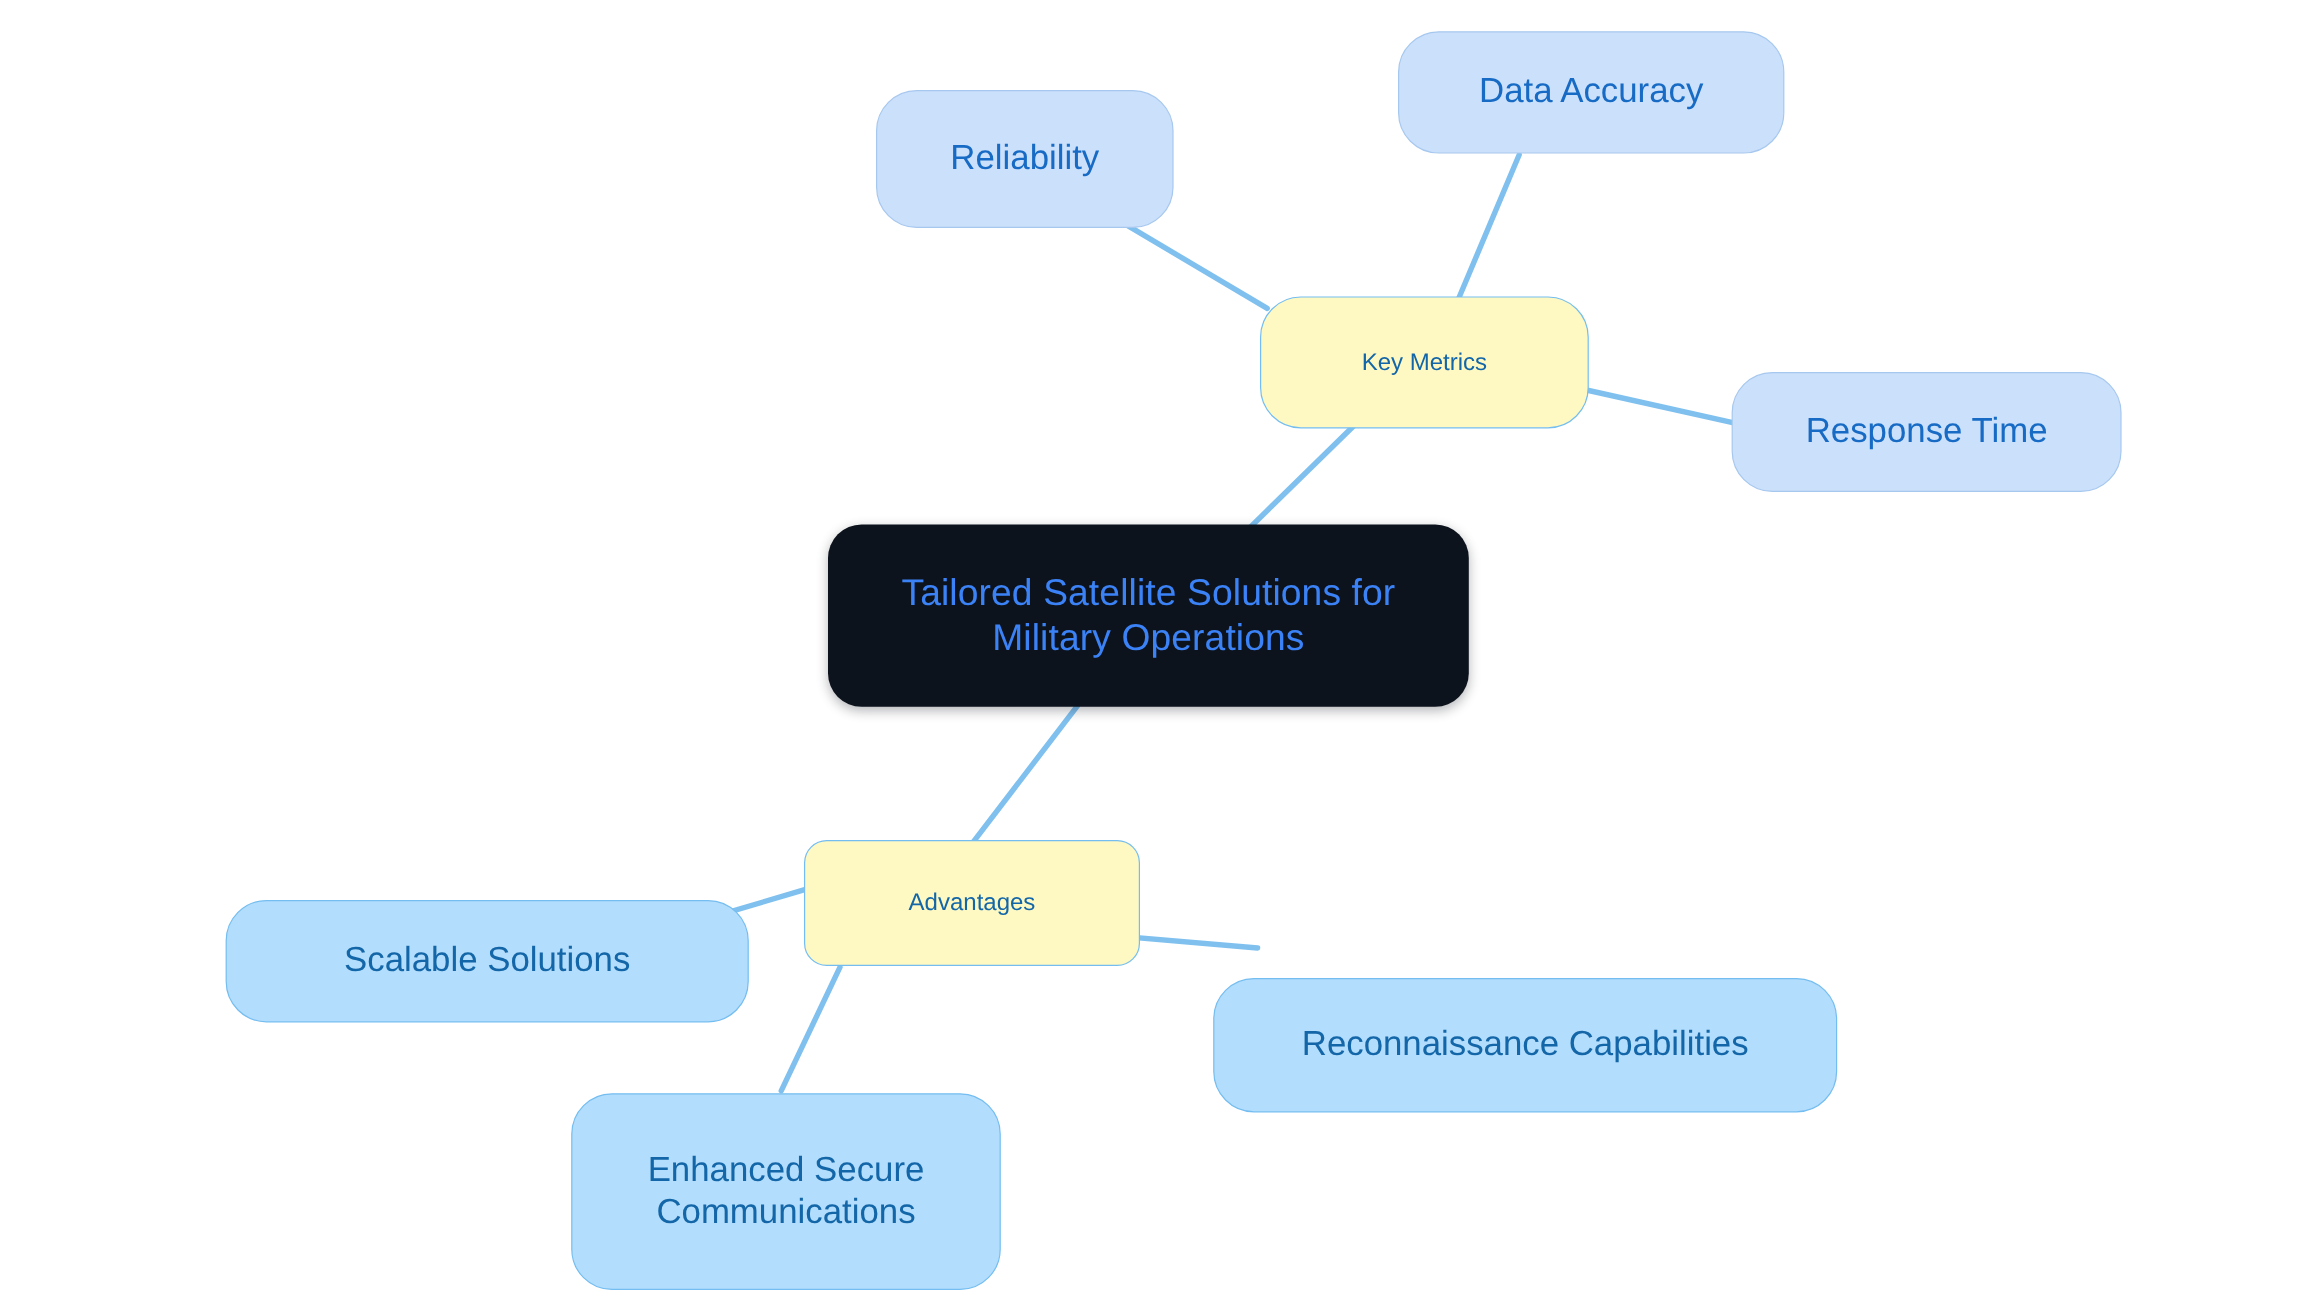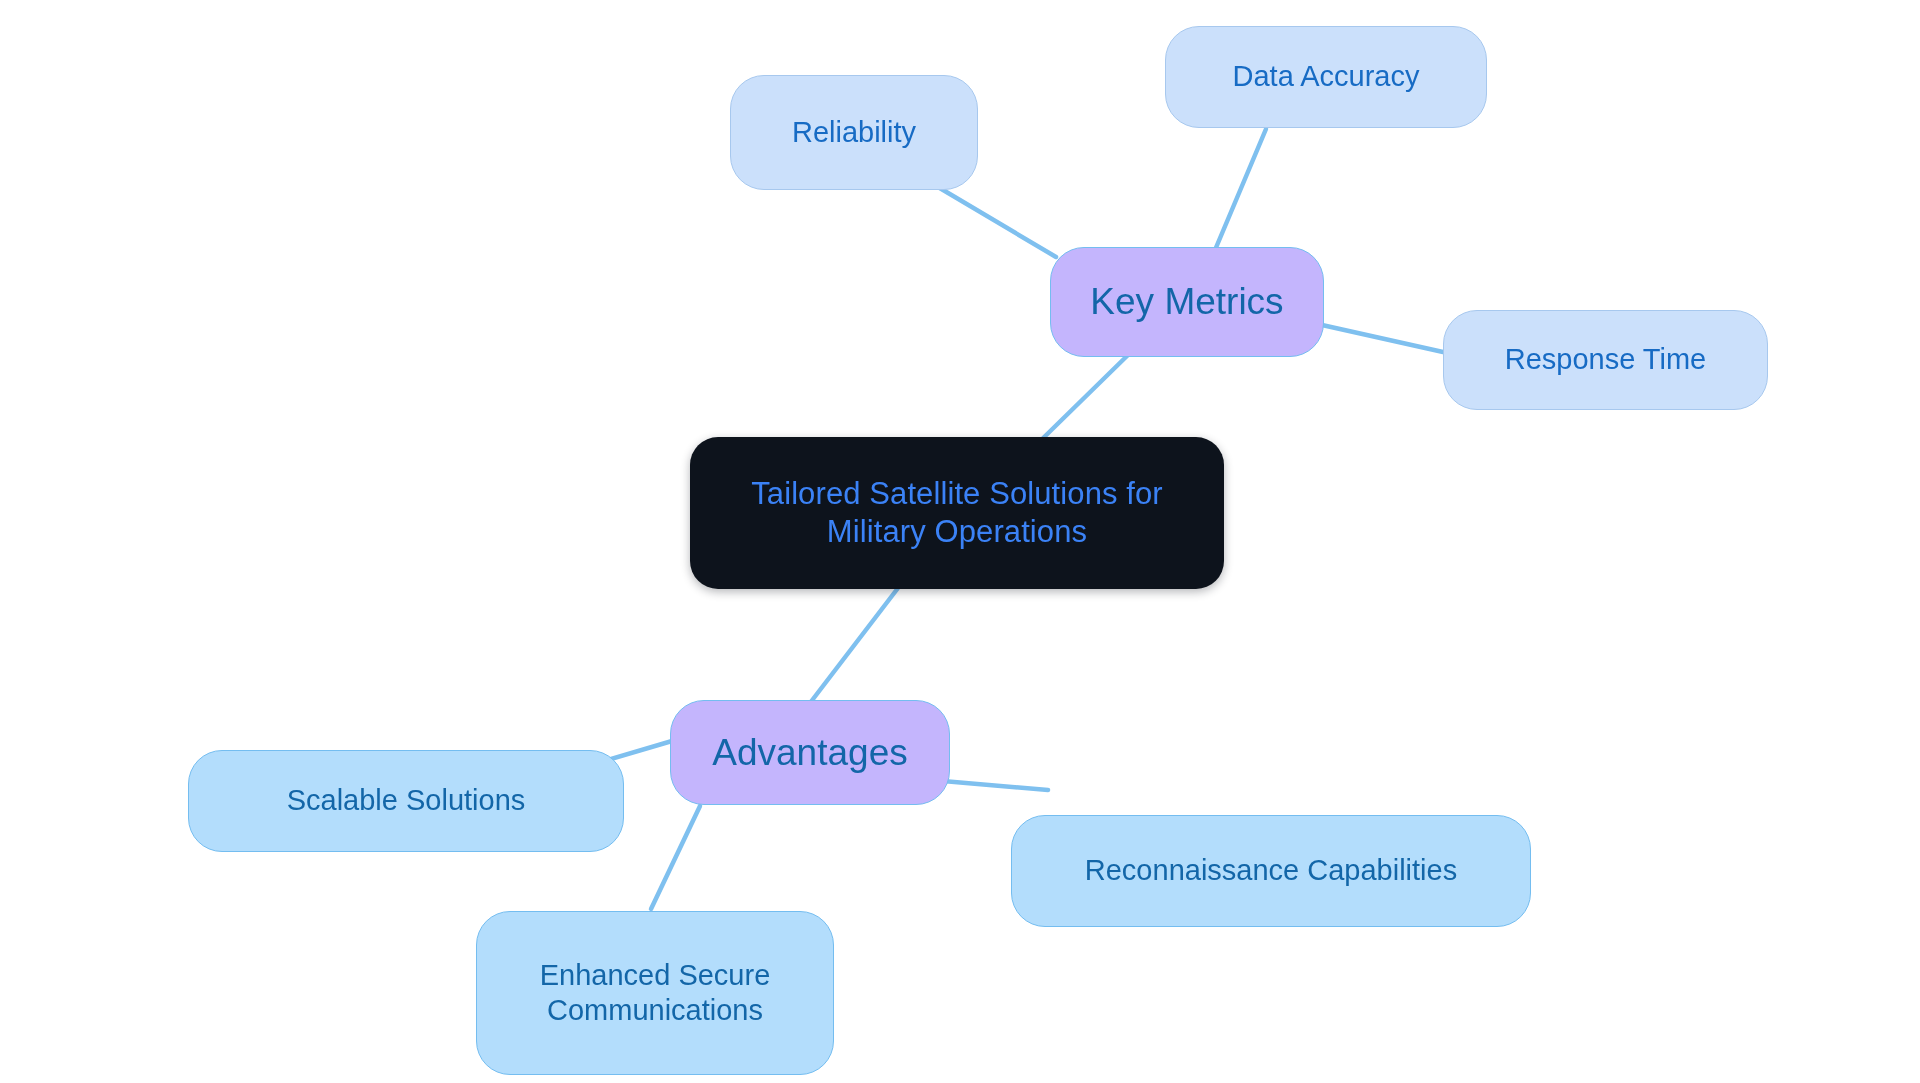--- a/index.html
+++ b/index.html
@@ -41,25 +41,25 @@
   .node-root {
     background: #0d131c;
     color: #3b82f6;
     border: none;
     border-radius: 28px;
     font-size: 31px;
     letter-spacing: 0.1px;
     box-shadow: 0 3px 10px rgba(12,18,28,0.30);
   }
   .node-branch {
-    background: #c4b5fd;
+    background: #fef9c3;
     color: #1366a8;
     border: 1.6px solid #74bdf0;
     border-radius: 34px;
-    font-size: 37px;
+    font-size: 20px;
     align-items: center;
   }
   .node-leaf-soft {
     background: #cbe0fb;
     color: #176bc4;
     border: 1.6px solid #a7c8ee;
     border-radius: 34px;
     font-size: 29px;
   }
   .node-leaf-strong {
@@ -106,21 +106,21 @@
   </div>
 
   <div class="node node-leaf-soft" style="left: 1165px; top: 26px; width: 322px; height: 102px;">
     <span class="node-label">Data Accuracy</span>
   </div>
 
   <div class="node node-leaf-soft" style="left: 1443px; top: 310px; width: 325px; height: 100px;">
     <span class="node-label">Response Time</span>
   </div>
 
-  <div class="node node-branch" style="left: 670px; top: 700px; width: 280px; height: 105px;">
+  <div class="node node-branch" style="left: 670px; top: 700px; width: 280px; height: 105px; border-radius: 19px;">
     <span class="node-label">Advantages</span>
   </div>
 
   <div class="node node-leaf-strong" style="left: 188px; top: 750px; width: 436px; height: 102px; align-items: center;">
     <span class="node-label">Scalable Solutions</span>
   </div>
 
   <div class="node node-leaf-strong" style="left: 1011px; top: 791px; width: 520px; height: 112px; margin-top: 24px;">
     <span class="node-label">Reconnaissance Capabilities</span>
   </div>

